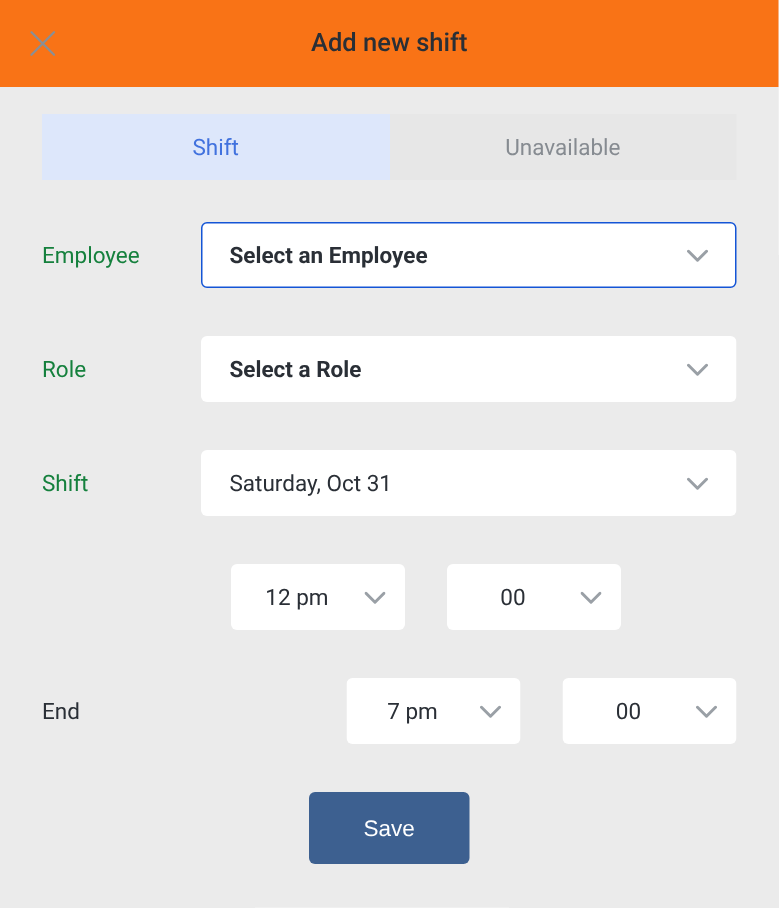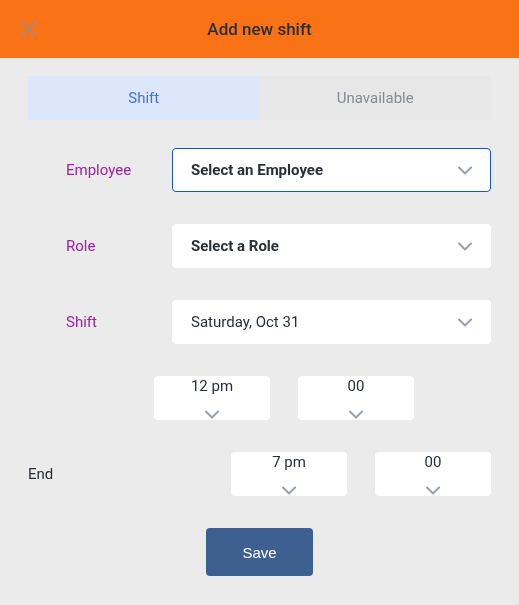--- a/index.html
+++ b/index.html
@@ -70,23 +70,22 @@
       color: #868b91;
     }
     .form-row {
       display: flex;
       align-items: center;
       margin-bottom: 32px;
     }
     .form-label {
       width: 106px;
       font-size: 15px;
-      color: #a21caf;
-      font-weight: 400;
-      margin-left: 38px;
+      color: #15803d;
+      font-weight: 400;
     }
     .form-control-wrap {
       flex: 1;
       display: flex;
       gap: 28px;
     }
     .select {
       flex: 1;
       height: 44px;
       background: #ffffff;
@@ -114,21 +113,20 @@
       border: 1px solid transparent;
       border-radius: 4px;
       display: flex;
       align-items: center;
       justify-content: center;
       gap: 14px;
       font-size: 15px;
       color: #2a2f36;
       cursor: pointer;
       padding: 0 12px;
-      flex-direction: column;
     }
     .small-select .select-value {
       flex: 1;
       text-align: center;
     }
     .chevron {
       color: #9aa0a6;
       display: flex;
       flex-shrink: 0;
     }

